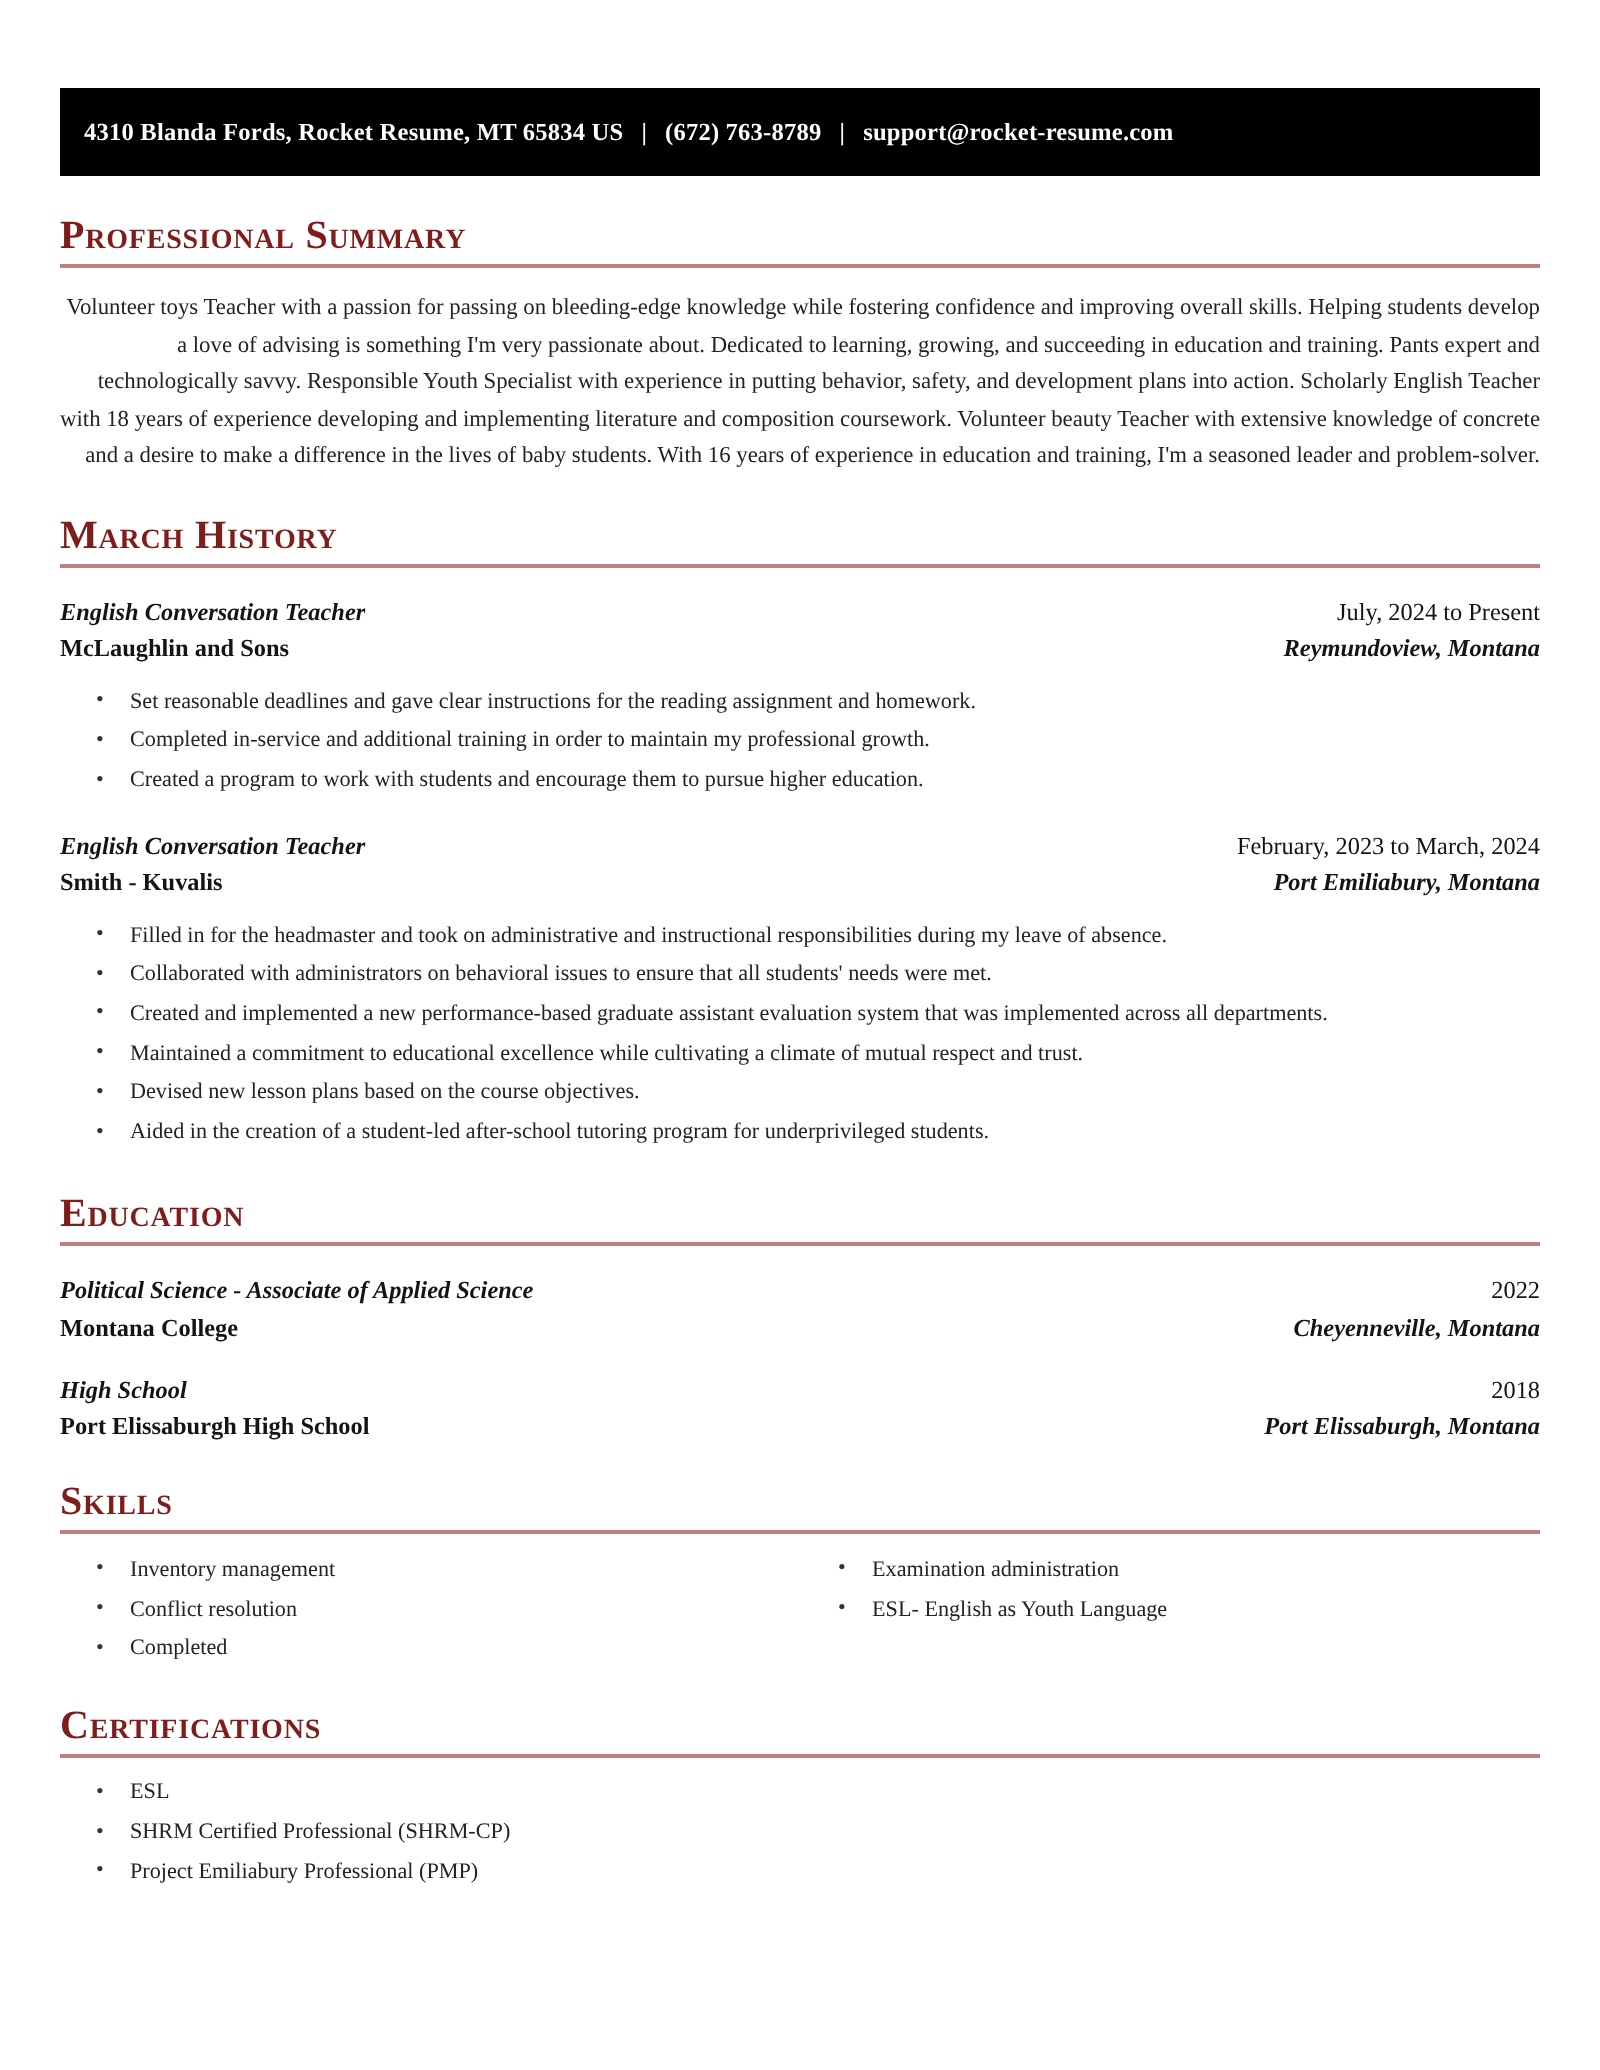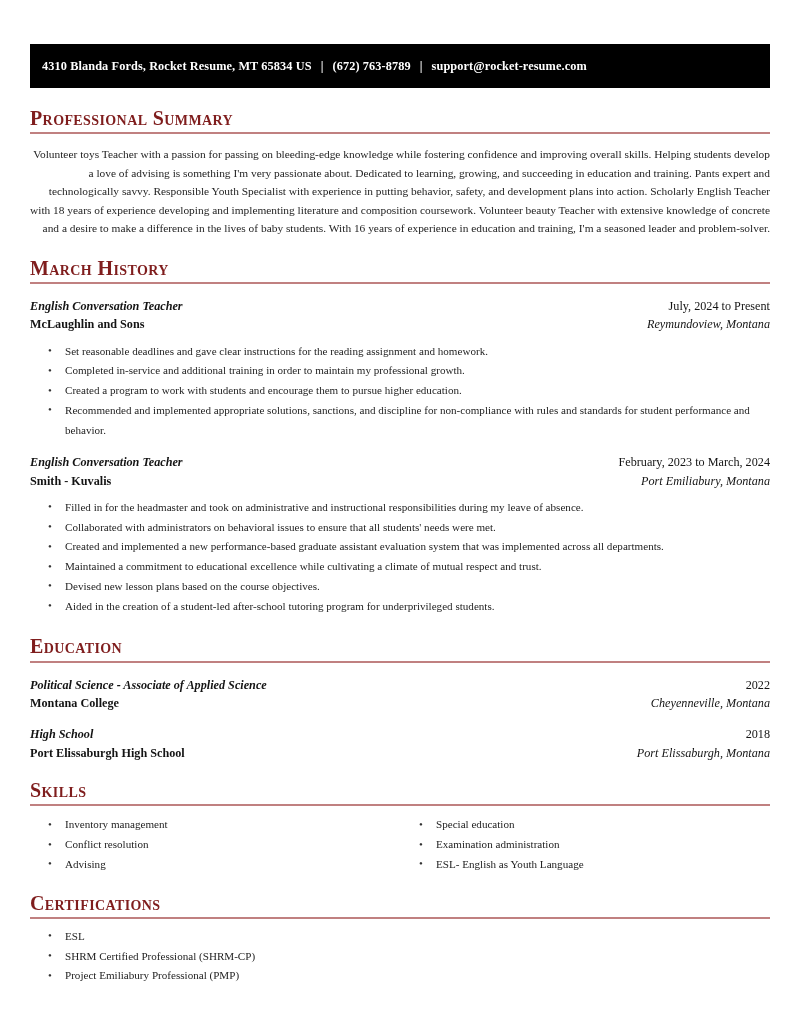--- a/index.html
+++ b/index.html
@@ -97,21 +97,21 @@
     white-space: nowrap;
   }
   .entry-org {
     font-size: 12.2px;
     font-weight: 700;
     color: #141414;
   }
   .entry-location {
     font-size: 12.2px;
     font-style: italic;
-    font-weight: 400;
+    font-weight: 700;
     color: #141414;
     text-align: right;
     white-space: nowrap;
   }
 
   
   ul.bullets {
     list-style: none;
     margin-top: 8px;
     padding-left: 18px;
@@ -192,21 +192,20 @@
         <span class="entry-date">July, 2024 to Present</span>
       </div>
       <div class="entry-row">
         <span class="entry-org">McLaughlin and Sons</span>
         <span class="entry-location">Reymundoview, Montana</span>
       </div>
       <ul class="bullets">
         <li>Set reasonable deadlines and gave clear instructions for the reading assignment and homework.</li>
         <li>Completed in-service and additional training in order to maintain my professional growth.</li>
         <li>Created a program to work with students and encourage them to pursue higher education.</li>
-        <li>Recommended and implemented appropriate solutions, sanctions, and discipline for non-compliance with rules and standards for student performance and behavior.</li>
       </ul>
     </div>
 
     <div class="entry">
       <div class="entry-row">
         <span class="entry-primary">English Conversation Teacher</span>
         <span class="entry-date">February, 2023 to March, 2024</span>
       </div>
       <div class="entry-row">
         <span class="entry-org">Smith - Kuvalis</span>
@@ -250,24 +249,23 @@
     </div>
   </div>
 
   <div class="section section-tight">
     <div class="section-heading">Skills</div>
     <div class="section-rule"></div>
     <div class="bullet-columns">
       <ul>
         <li>Inventory management</li>
         <li>Conflict resolution</li>
-        <li>Advising</li>
+        <li>Completed</li>
       </ul>
       <ul>
-        <li>Special education</li>
         <li>Examination administration</li>
         <li>ESL- English as Youth Language</li>
       </ul>
     </div>
   </div>
 
   <div class="section section-tight">
     <div class="section-heading">Certifications</div>
     <div class="section-rule"></div>
     <ul class="bullets">

